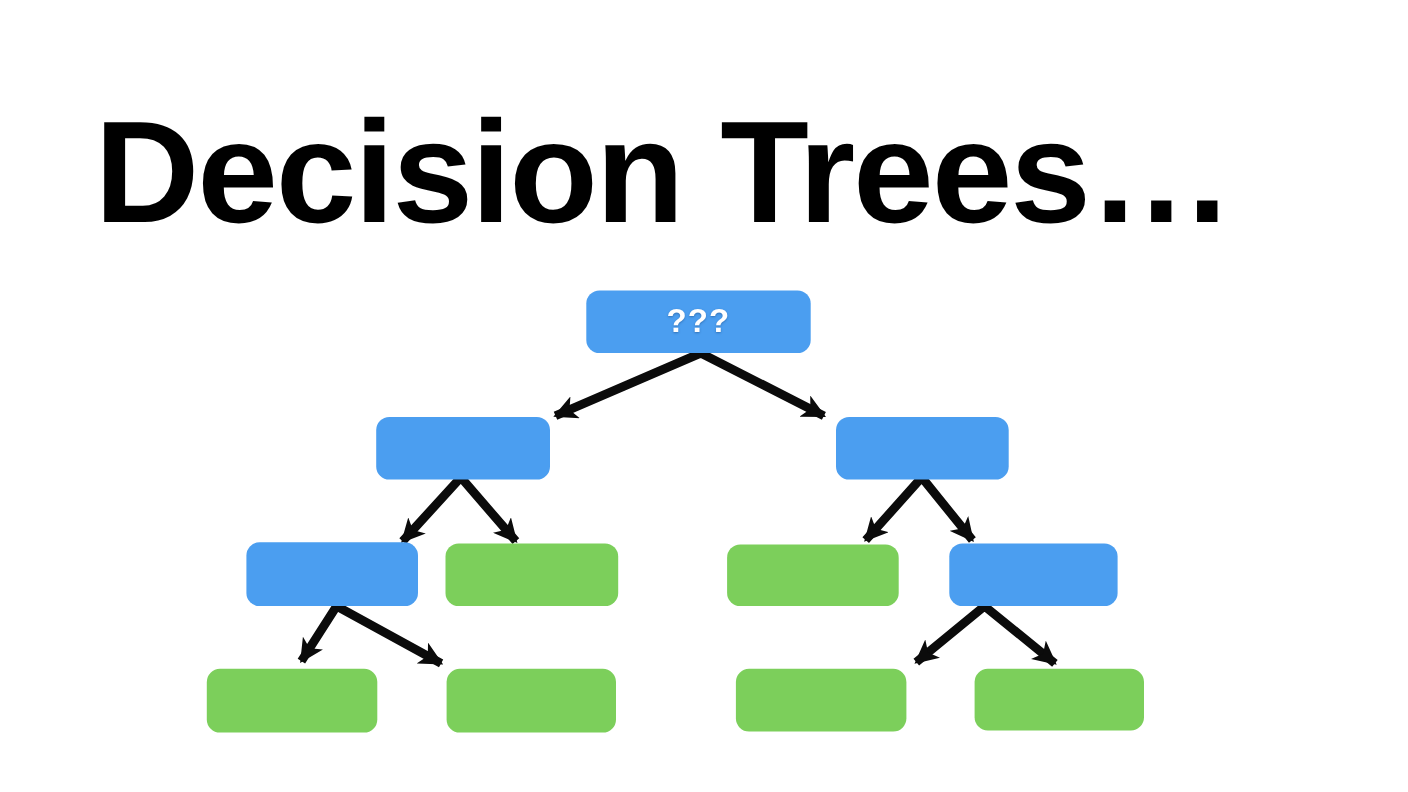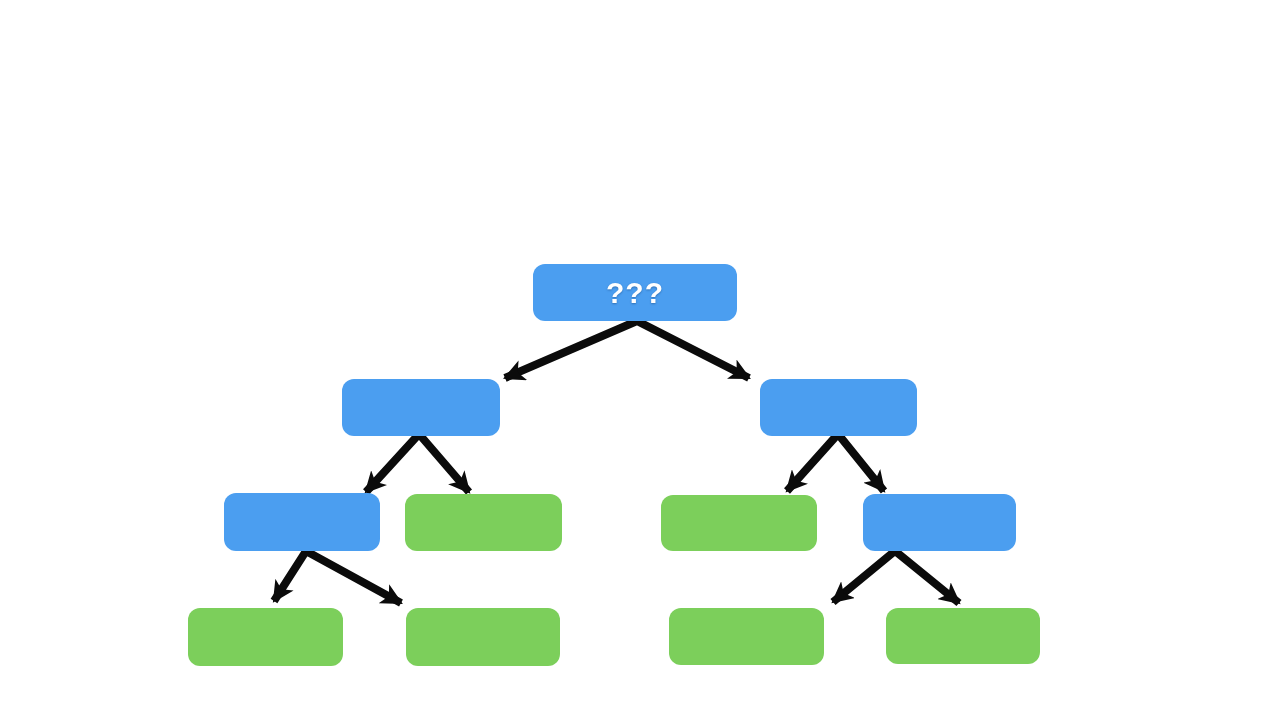--- a/index.html
+++ b/index.html
@@ -49,20 +49,21 @@
     font-size: 30px;
     font-weight: bold;
     letter-spacing: 1px;
     text-shadow: 0 1px 2px rgba(20, 60, 110, 0.45);
   }
 </style>
 </head>
 <body>
 
 <div id="canvas">
+  <h1 id="title">Decision Trees…</h1>
 
   <svg id="edges" viewBox="0 0 1280 720" xmlns="http://www.w3.org/2000/svg">
     <defs>
       <marker id="arrowhead" viewBox="0 0 10 10" refX="9" refY="5" markerWidth="2.7" markerHeight="2.7" orient="auto-start-reverse" markerUnits="strokeWidth">
         <path d="M0,0 L10,5 L0,10 L2.6,5 Z" fill="#0b0b0b"></path>
       </marker>
     </defs>
     <g id="edge-group">
         <path d="M505,378 L637,321 L749,378" fill="none" stroke="#0b0b0b" stroke-width="8" stroke-linejoin="miter" marker-start="url(#arrowhead)" marker-end="url(#arrowhead)"></path>
         <path d="M366,492 L419,434 L469,492" fill="none" stroke="#0b0b0b" stroke-width="8" stroke-linejoin="miter" marker-start="url(#arrowhead)" marker-end="url(#arrowhead)"></path>

